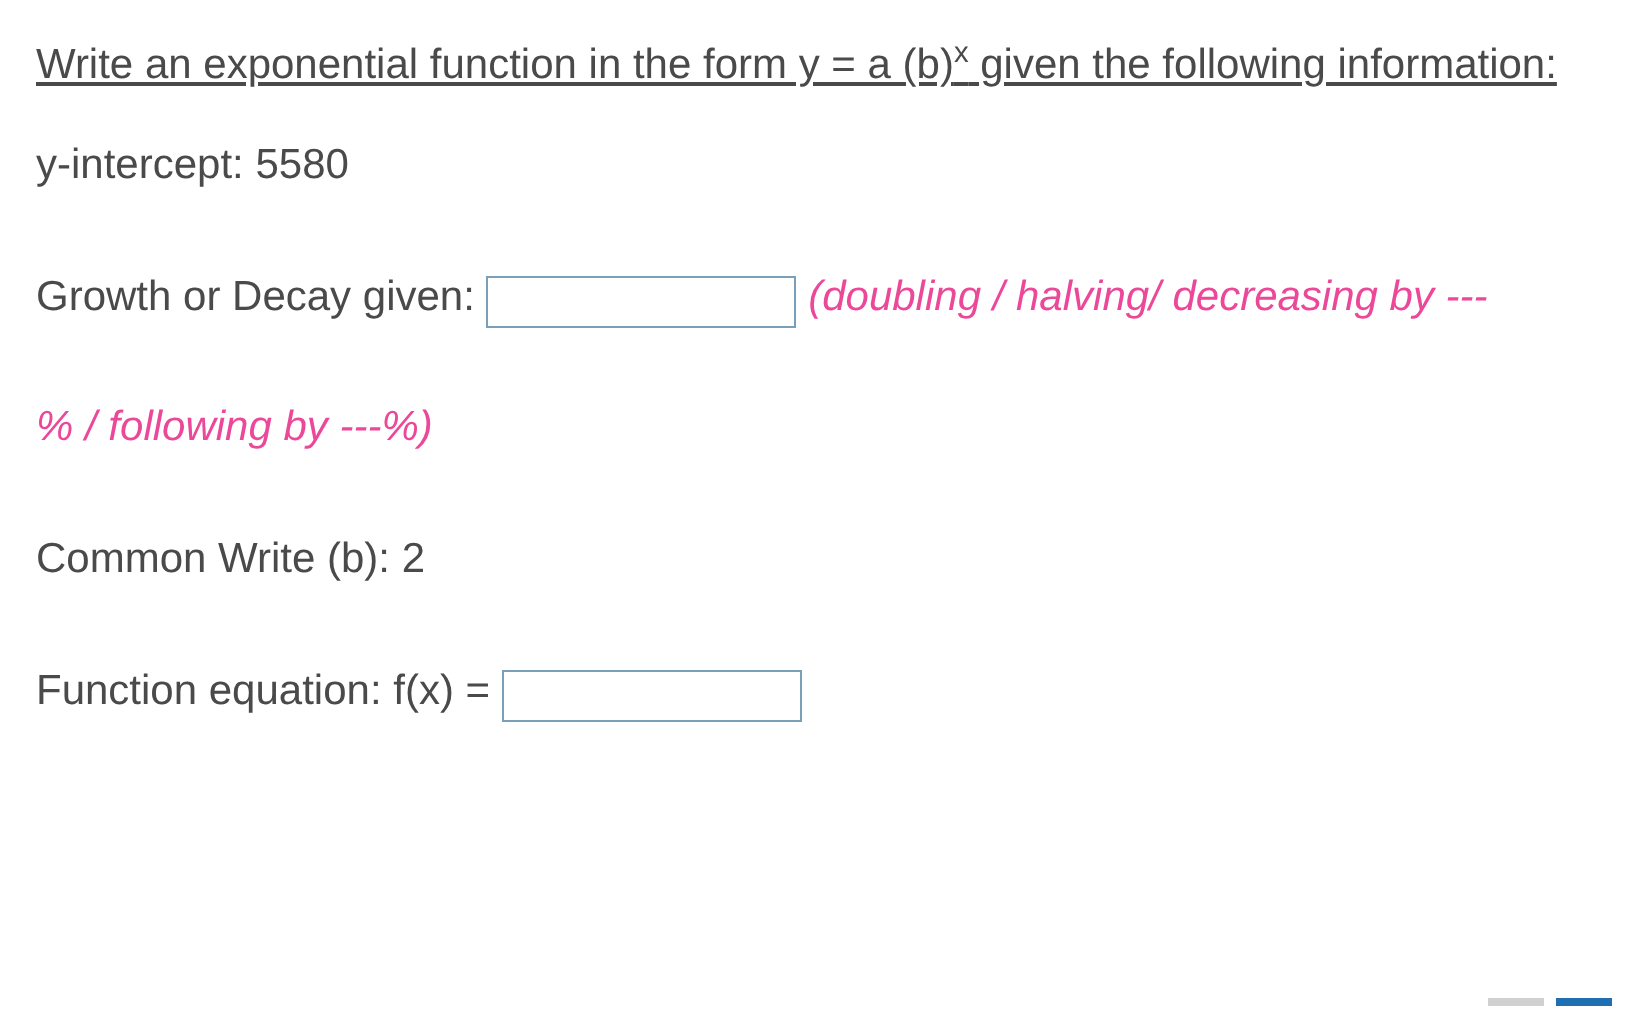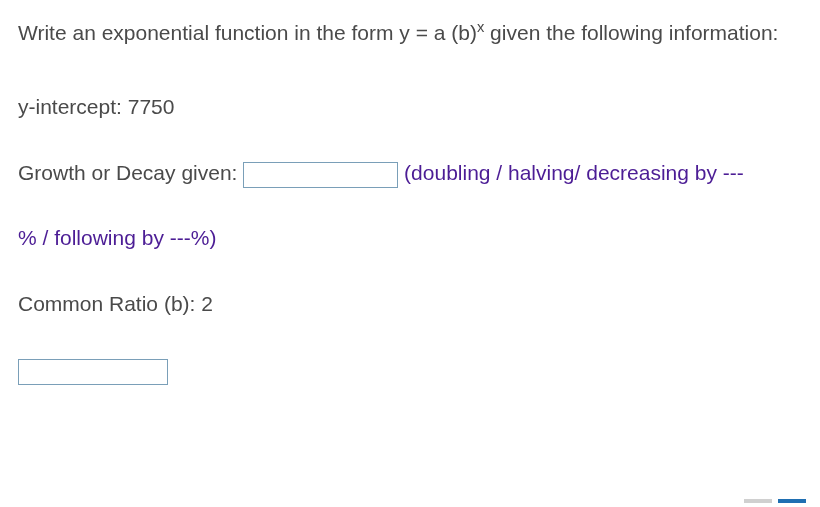--- a/index.html
+++ b/index.html
@@ -12,28 +12,30 @@
       background: #ffffff;
       padding: 14px 18px;
       width: 820px;
       height: 507px;
       color: #4a4a4a;
       font-size: 21px;
       line-height: 1.8;
     }
     .question-text {
       color: #4a4a4a;
-      margin-bottom: 36px;
+      margin-bottom: 12px;
+      text-decoration: underline;
     }
     .line {
       color: #4a4a4a;
       margin-bottom: 28px;
     }
     .red-text {
-      color: #4c1d95;
+      color: #ec4899;
+      font-style: italic;
     }
     input[type="text"] {
       border: 1px solid #7a9fb8;
       height: 26px;
       font-size: 16px;
       padding: 2px 4px;
       vertical-align: baseline;
       background: #ffffff;
     }
     .input-rate {
@@ -65,35 +67,35 @@
     }
   </style>
 </head>
 <body>
 
 <div class="question-text">
   <span>Write an exponential function in the form y = a (b)</span><sup>x</sup><span> given the following information:</span>
 </div>
 
 <div class="line">
-  <span>y-intercept: </span><span>7750</span>
+  <span>y-intercept: </span><span>5580</span>
 </div>
 
 <div class="line">
   <span>Growth or Decay given: </span><input type="text" class="input-rate" value="" style=""><span class="red-text"> (doubling / halving/ decreasing by ---</span>
 </div>
 
 <div class="line">
   <span class="red-text">% / following by ---%)</span>
 </div>
 
 <div class="line">
-  <span>Common Ratio (b): </span><span>2</span>
+  <span>Common Write (b): </span><span>2</span>
 </div>
 
 <div class="line">
-  <input type="text" class="input-fx" value="" style="">
+  <span>Function equation: f(x) = </span><input type="text" class="input-fx" value="" style="">
 </div>
 
 <div class="bottom-bar">
   <div class="bar-gray"></div>
   <div class="bar-blue"></div>
 </div>
 
 </body></html>

